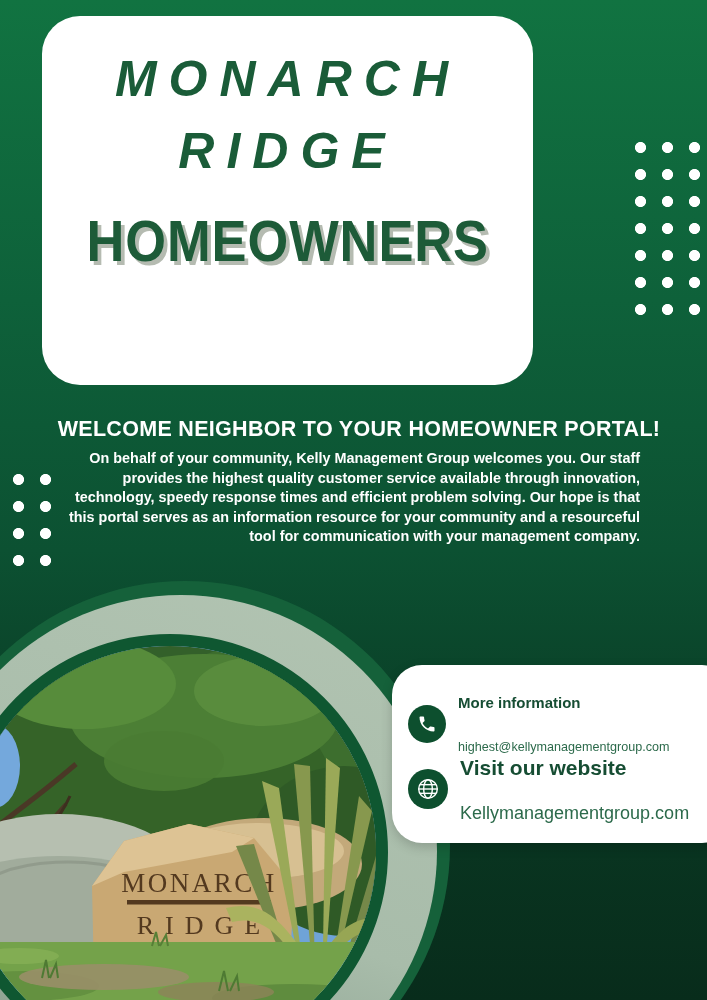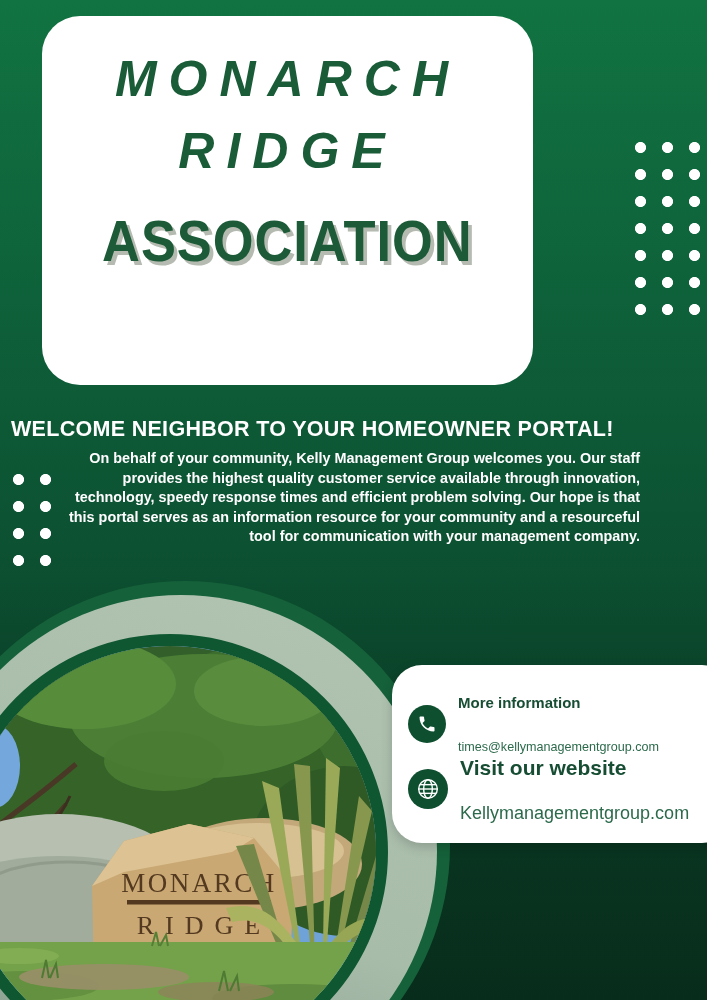--- a/index.html
+++ b/index.html
@@ -48,20 +48,21 @@
     letter-spacing: 1px;
     color: #1d5b38;
     text-shadow: 4px 4px 0 #b5bbb1;
   }
   .org-line > span { display: inline-block; transform: scaleX(0.92); transform-origin: center; }
 
   
   .welcome-heading {
     position: absolute;
     left: 0; right: 0; top: 417px;
+    text-align: center;
     color: #ffffff;
     font-weight: bold;
     font-size: 21.5px;
     letter-spacing: 0.3px;
     margin-left: 11px;
   }
   .welcome-body {
     position: absolute;
     left: 68px; top: 449px;
     width: 572px;
@@ -132,21 +133,21 @@
 
 <div class="page">
 
   <div class="dots dots-right"></div>
   <div class="dots dots-left"></div>
 
   <div class="hero-card">
     <div class="cn-line first">MONARCH</div>
     <div class="cn-line second">RIDGE</div>
     <div class="org-block">
-      <div class="org-line"><span>ASSOCIATION</span></div>
+      <div class="org-line"><span>HOMEOWNERS</span></div>
     </div>
   </div>
 
   <div class="welcome-heading">WELCOME NEIGHBOR TO YOUR HOMEOWNER PORTAL!</div>
   <div class="welcome-body">On behalf of your community, Kelly Management Group welcomes you. Our staff provides the highest quality customer service available through innovation, technology, speedy response times and efficient problem solving. Our hope is that this portal serves as an information resource for your community and a resourceful tool for communication with your management company.</div>
 
   <div class="circle-green"></div>
   <div class="circle-sage"></div>
 
   <div class="photo">
@@ -212,21 +213,21 @@
 
   <div class="contact-card">
     <div class="contact-row row-info">
       <div class="icon-circle">
         <svg width="20" height="20" viewBox="0 0 24 24">
           <path fill="#ffffff" d="M6.62 10.79c1.44 2.83 3.76 5.14 6.59 6.59l2.2-2.21c.27-.27.67-.36 1.02-.24 1.12.37 2.33.57 3.57.57.55 0 1 .45 1 1V20c0 .55-.45 1-1 1-9.39 0-17-7.61-17-17 0-.55.45-1 1-1h3.5c.55 0 1 .45 1 1 0 1.25.2 2.45.57 3.57.11.35.03.74-.25 1.02l-2.2 2.2z"></path>
         </svg>
       </div>
       <div class="contact-text">
         <div class="contact-title">More information</div>
-        <div class="contact-value">times@kellymanagementgroup.com</div>
+        <div class="contact-value">highest@kellymanagementgroup.com</div>
       </div>
     </div>
     <div class="contact-row row-website">
       <div class="icon-circle">
         <svg width="26" height="26" viewBox="0 0 24 24">
           <g stroke="#ffffff" stroke-width="1.3" fill="none">
             <circle cx="12" cy="12" r="8.6"></circle>
             <ellipse cx="12" cy="12" rx="4" ry="8.6"></ellipse>
             <line x1="3.4" y1="12" x2="20.6" y2="12"></line>
             <line x1="4.6" y1="8" x2="19.4" y2="8"></line>

